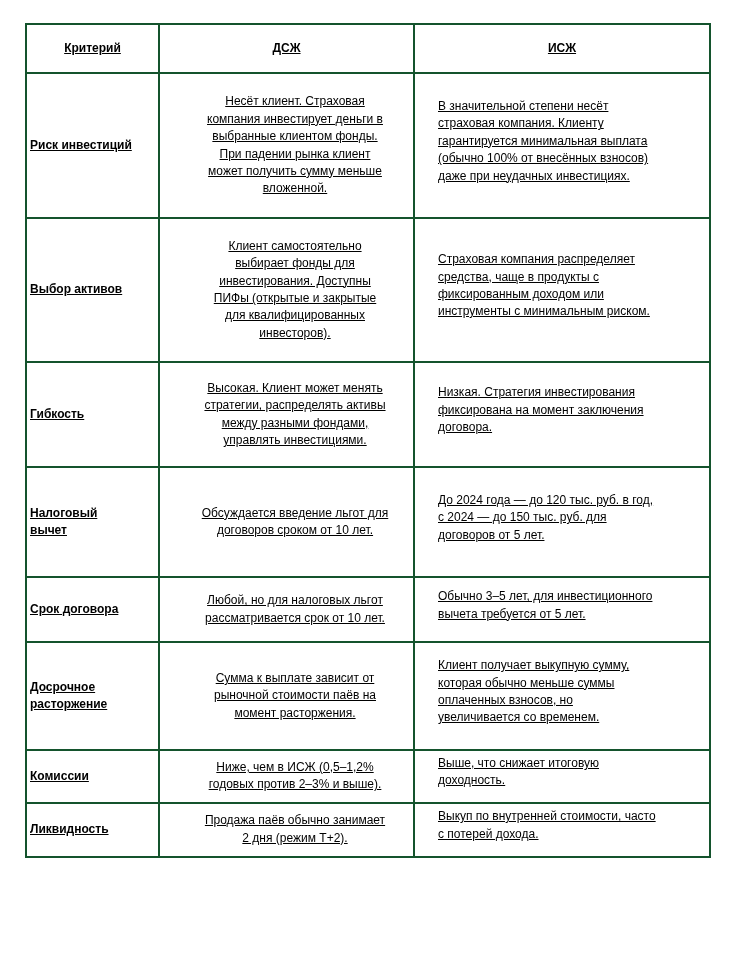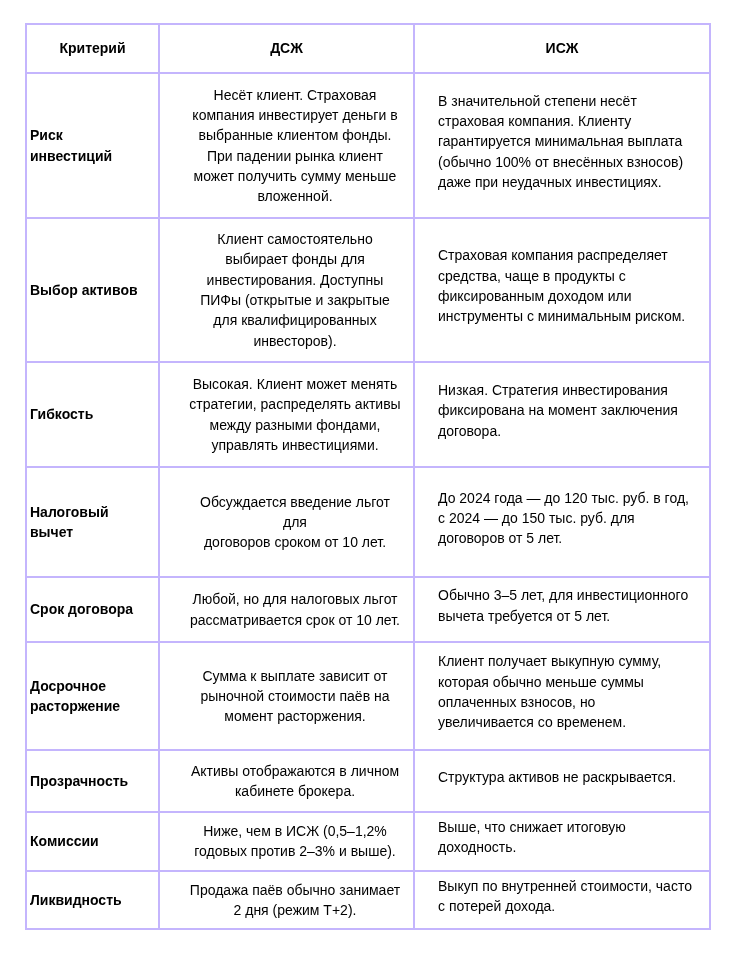--- a/index.html
+++ b/index.html
@@ -17,26 +17,27 @@
   table.cmp {
     border-collapse: collapse;
     table-layout: fixed;
     width: 684px;
     margin: 23px 0 0 25px;
   }
   col.c1 { width: 133px; }
   col.c2 { width: 255px; }
   col.c3 { width: 296px; }
   th, td {
-    border: 2px solid #c4b5fd;
+    border: 2px solid #14532d;
     vertical-align: middle;
-    font-size: 14px;
+    font-size: 12px;
     line-height: 1.45;
     white-space: pre-line;
     overflow: hidden;
+    text-decoration: underline;
   }
   th {
     font-weight: bold;
     text-align: center;
     padding: 2px 4px;
   }
   td.crit {
     font-weight: bold;
     text-align: left;
     padding: 2px 13px 2px 3px;
@@ -134,26 +135,20 @@
       <td class="crit">Досрочное
 расторжение</td>
       <td class="dsj">Сумма к выплате зависит от
 рыночной стоимости паёв на
 момент расторжения.</td>
       <td class="isj">Клиент получает выкупную сумму,
 которая обычно меньше суммы
 оплаченных взносов, но
 увеличивается со временем.</td>
     </tr>
-    <tr class="r6">
-      <td class="crit">Прозрачность</td>
-      <td class="dsj">Активы отображаются в личном
-кабинете брокера.</td>
-      <td class="isj">Структура активов не раскрывается.</td>
-    </tr>
     <tr class="r7">
       <td class="crit">Комиссии</td>
       <td class="dsj">Ниже, чем в ИСЖ (0,5–1,2%
 годовых против 2–3% и выше).</td>
       <td class="isj">Выше, что снижает итоговую
 доходность.</td>
     </tr>
     <tr class="r8">
       <td class="crit">Ликвидность</td>
       <td class="dsj">Продажа паёв обычно занимает

